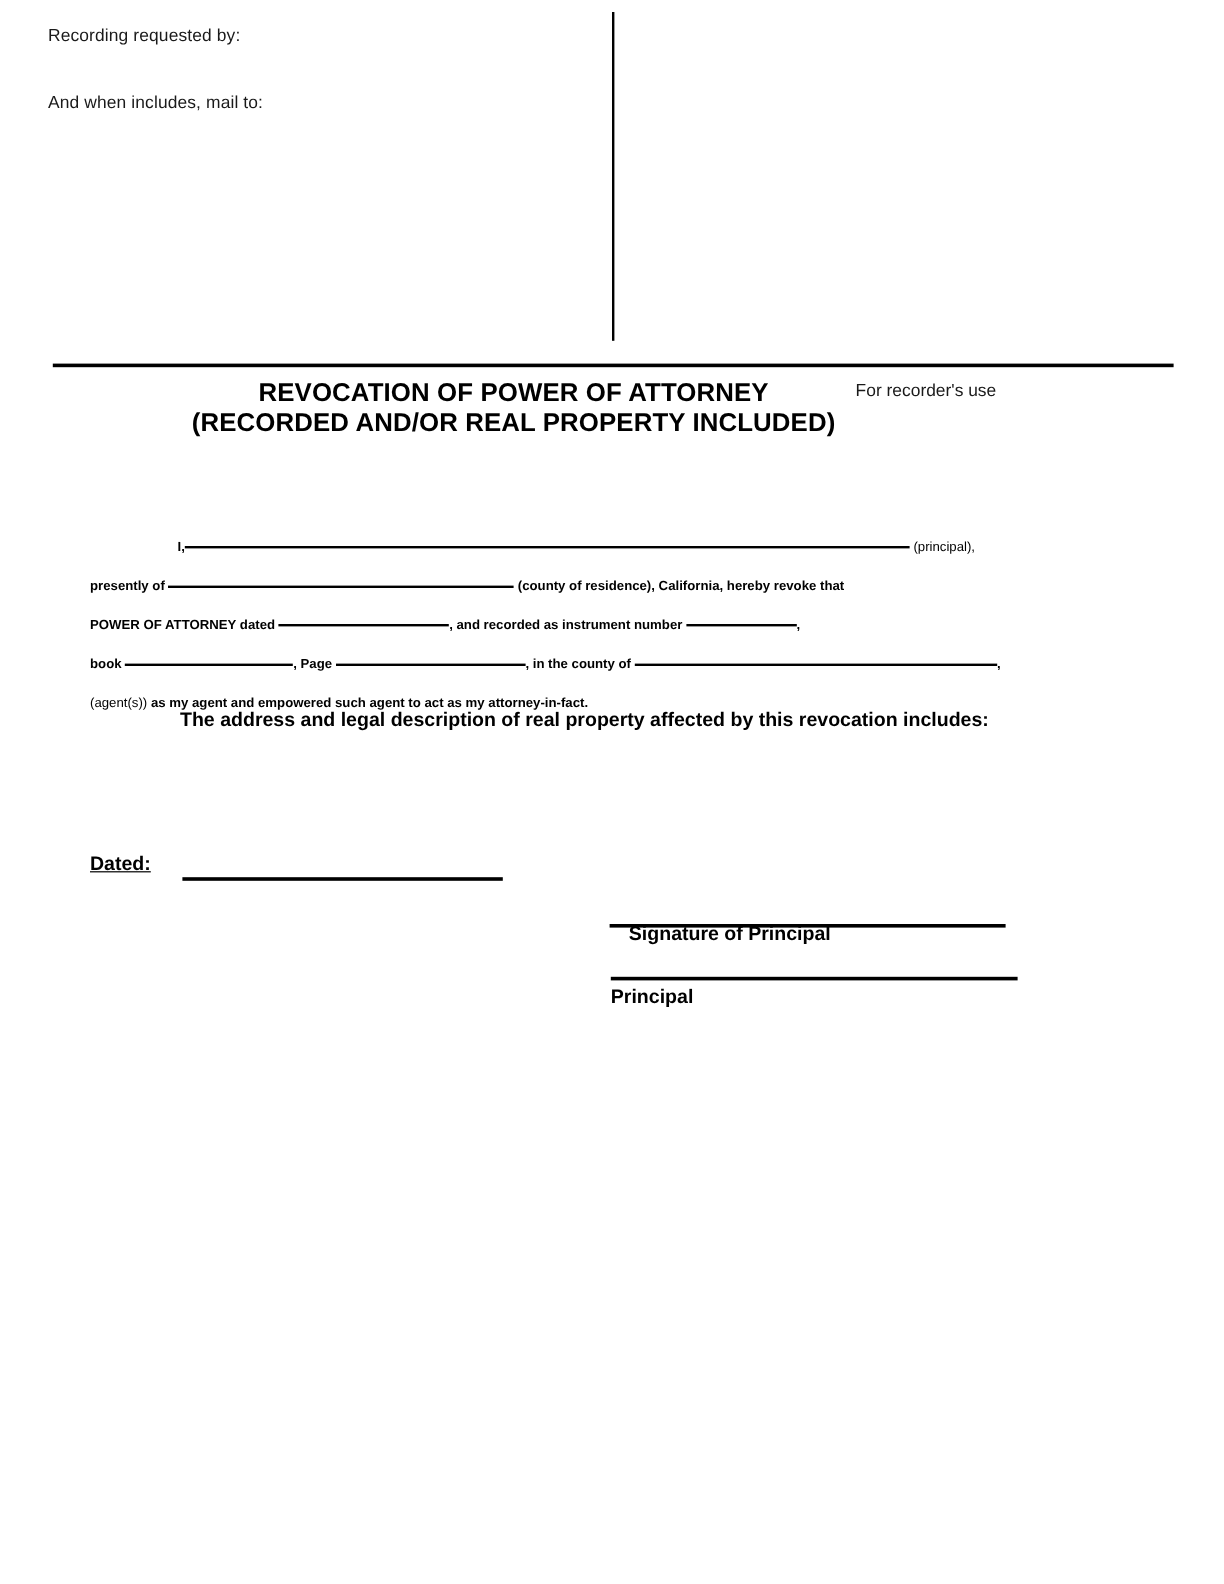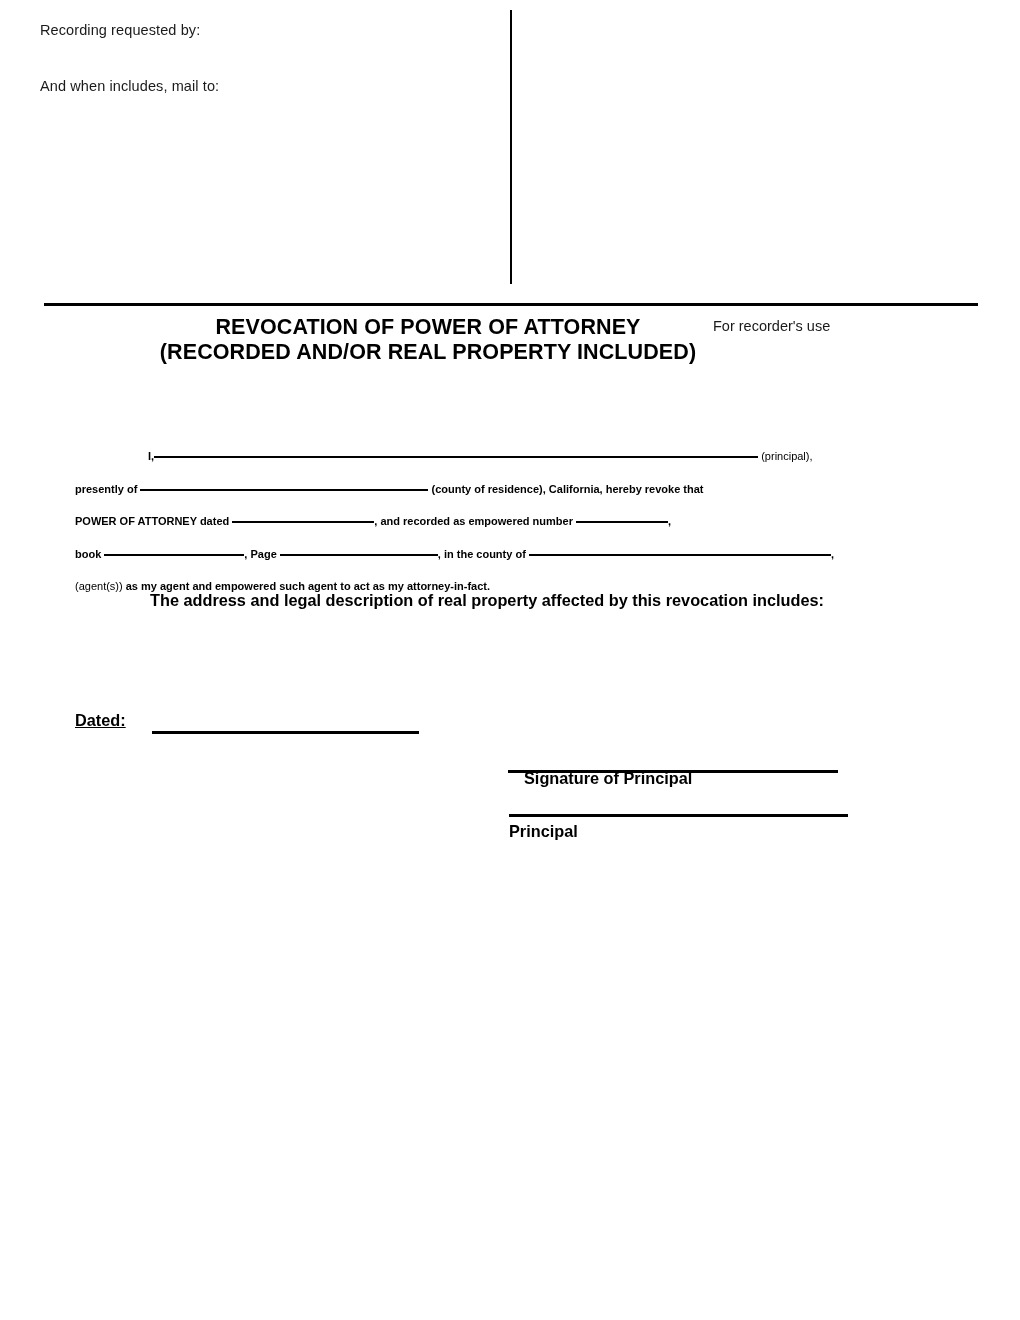--- a/index.html
+++ b/index.html
@@ -207,21 +207,21 @@
     </div>
 
     <div class="body-line">
       <span class="b">presently of</span>
       <span class="fill fill-county"></span>
       <span class="b">(county of residence), California, hereby revoke that</span>
     </div>
 
     <div class="body-line">
       <span class="b">POWER OF ATTORNEY dated</span>
-      <span class="fill fill-dated"></span><span class="b">, and recorded as empowered number</span>
+      <span class="fill fill-dated"></span><span class="b">, and recorded as instrument number</span>
       <span class="fill fill-instr"></span><span class="b">,</span>
     </div>
 
     <div class="body-line">
       <span class="b">book</span>
       <span class="fill fill-book"></span><span class="b">, Page</span>
       <span class="fill fill-page"></span><span class="b">, in the county of</span>
       <span class="fill fill-countyof"></span><span class="b">,</span>
     </div>
 

